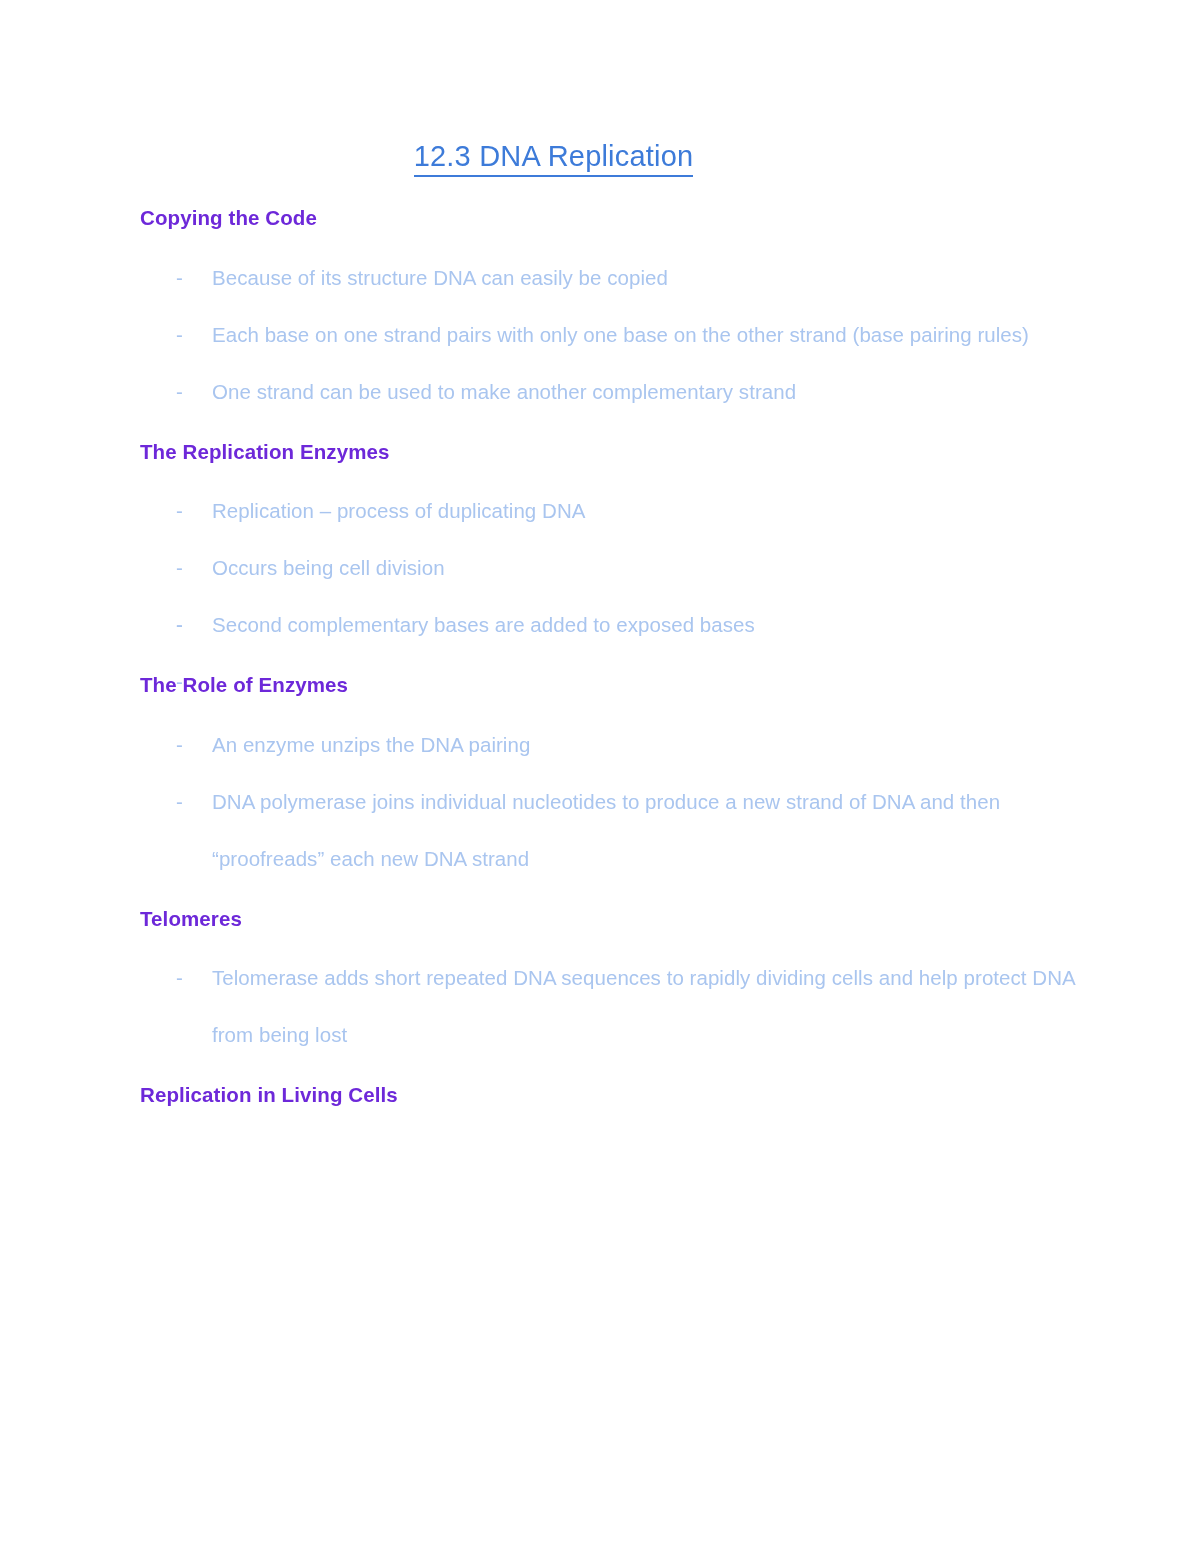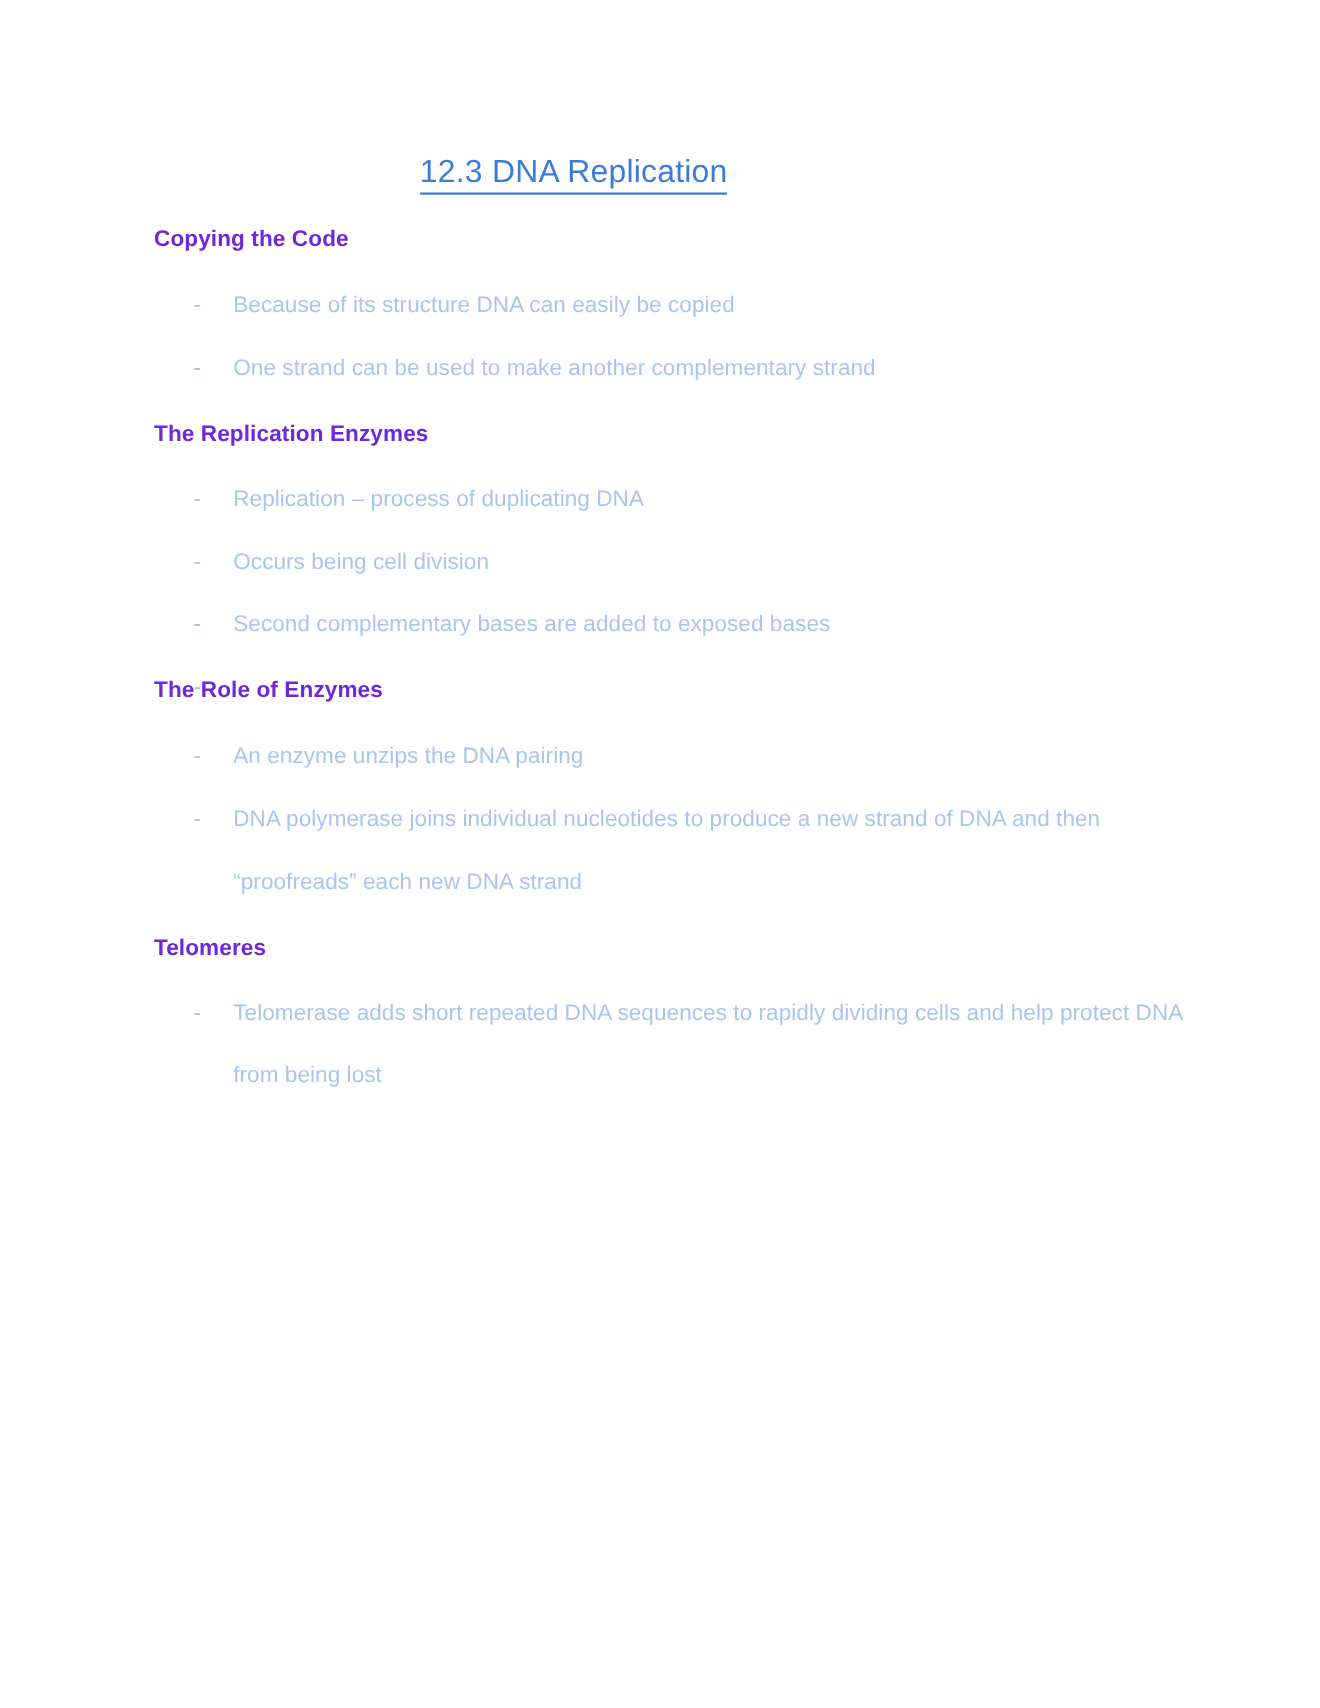--- a/index.html
+++ b/index.html
@@ -26,20 +26,21 @@
   .doc-title {
     position: absolute;
     top: 140px;
     left: 0;
     width: 1043px;
     text-align: center;
     font-size: 29px;
     font-weight: 400;
     letter-spacing: 0.2px;
     color: #3d7bd9;
+    padding-left: 32px;
   }
   .doc-title .u {
     border-bottom: 2px solid #3d7bd9;
     padding-bottom: 3px;
   }
   .body-block {
     position: absolute;
     left: 140px;
     top: 208px;
     width: 940px;
@@ -96,21 +97,21 @@
   <div class="doc-title">
     <span class="u">12.3 DNA Replication</span>
   </div>
 
   <div class="body-block" id="body-block">
       <div class="sec">
         <h2 class="section-heading">Copying the Code</h2>
         <div class="gap-after-heading"></div>
         <ul class="bullet-list">
           <li class="bullet"><span class="dash">-</span><span>Because of its structure DNA can easily be copied</span></li>
-          <li class="bullet"><span class="dash">-</span></li>
+          <li class="bullet"><span class="dash">-</span><span>Each base on one strand pairs with only one base on the other strand (base pairing rules)</span></li>
           <li class="bullet"><span class="dash">-</span><span>One strand can be used to make another complementary strand</span></li>
         </ul>
       </div>
       <div class="sec">
         <div class="gap-before-heading"></div>
         <h2 class="section-heading">The Replication Enzymes</h2>
         <div class="gap-after-heading"></div>
         <ul class="bullet-list">
           <li class="bullet"><span class="dash">-</span><span>Replication – process of duplicating DNA</span></li>
           <li class="bullet"><span class="dash">-</span><span>Occurs being cell division</span></li>
@@ -129,15 +130,19 @@
         </ul>
       </div>
       <div class="sec">
         <div class="gap-before-heading"></div>
         <h2 class="section-heading">Telomeres</h2>
         <div class="gap-after-heading"></div>
         <ul class="bullet-list">
           <li class="bullet"><span class="dash">-</span><span>Telomerase adds short repeated DNA sequences to rapidly dividing cells and help protect DNA from being lost</span></li>
         </ul>
       </div>
+      <div class="sec">
+        <div class="gap-before-heading"></div>
+        <h2 class="section-heading">Replication in Living Cells</h2>
+      </div>
     </div>
 
 </div>
 
 </body></html>

